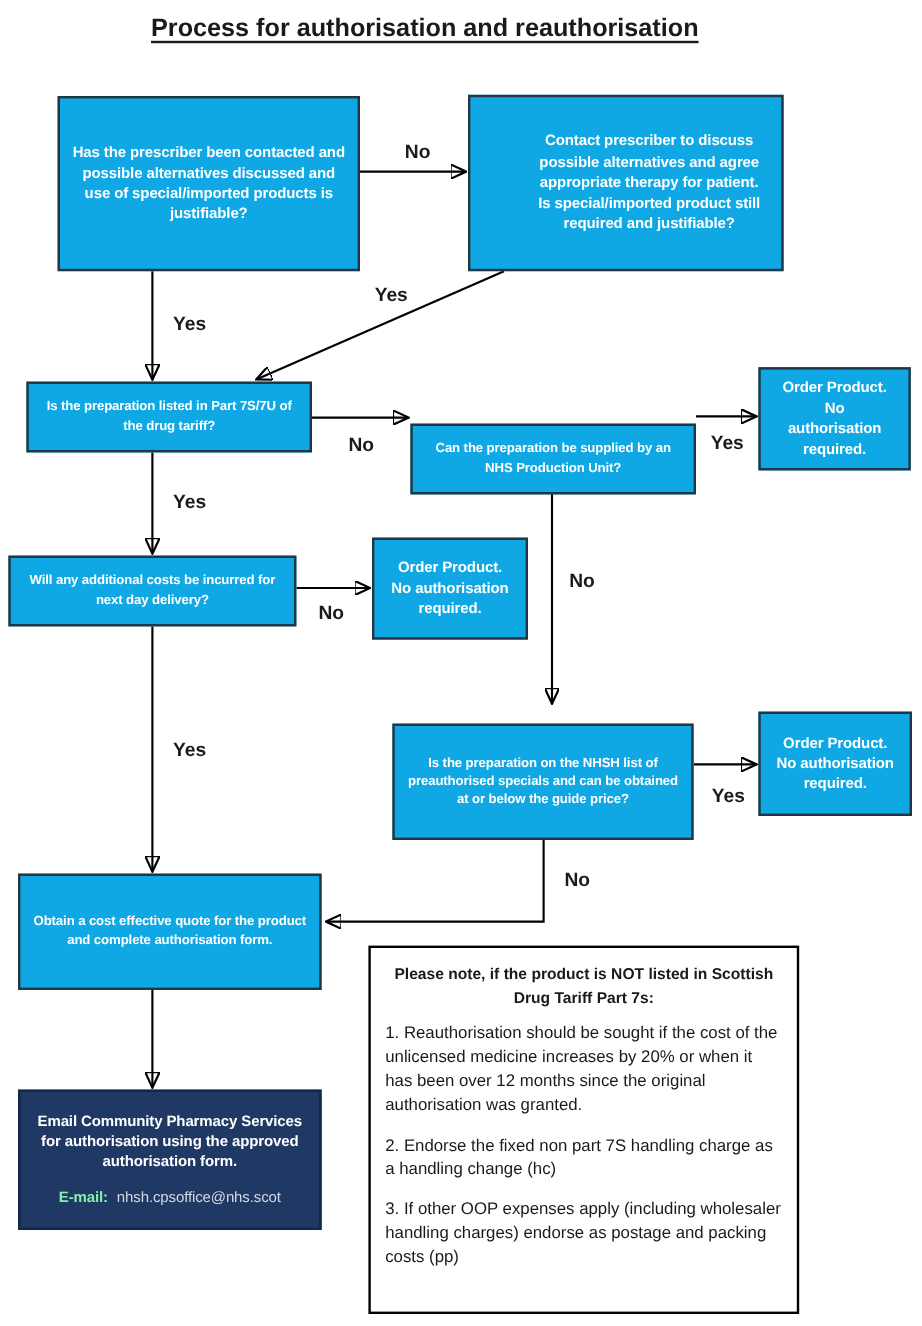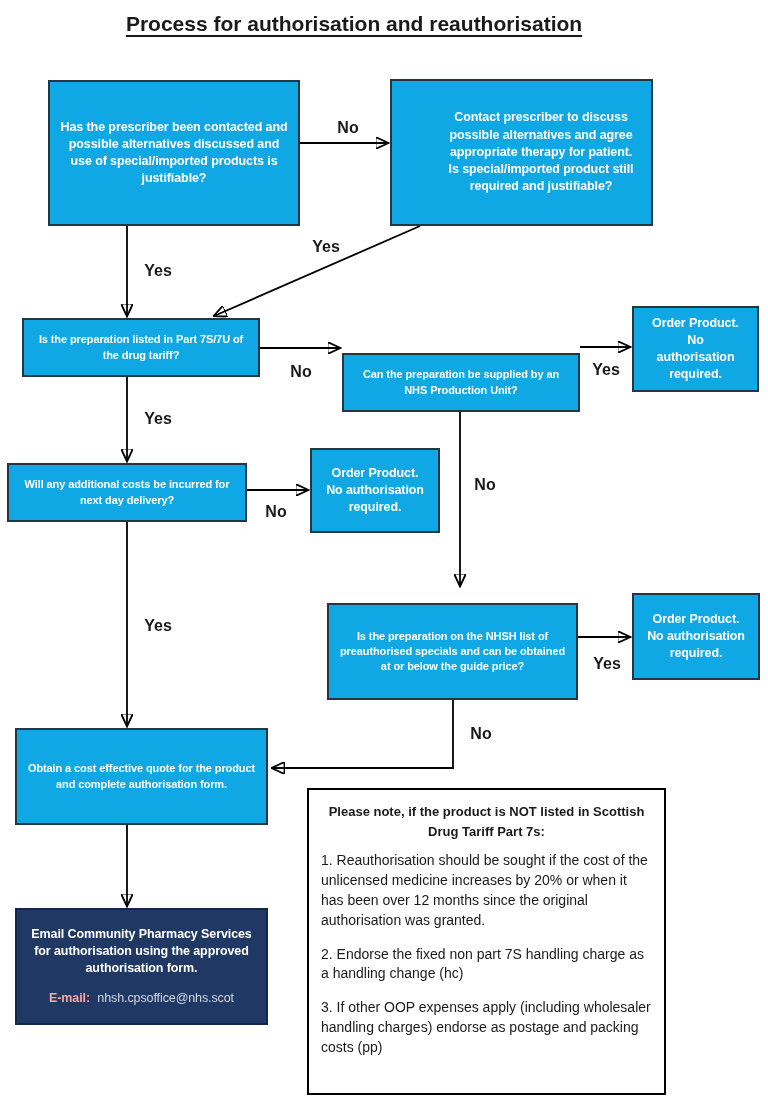--- a/index.html
+++ b/index.html
@@ -42,21 +42,21 @@
   .box.navy{
     background:#1f3864;
     border:2px solid #14264a;
     color:#ffffff;
     font-weight:bold;
     font-size:12.5px;
     flex-direction:column;
     padding:8px 10px;
   }
   .navy .email-row{margin-top:13px;white-space:nowrap;}
-  .navy .email-label{font-weight:bold;color:#fca5a5;}
+  .navy .email-label{font-weight:bold;color:#86efac;}
   .navy .email-addr{font-weight:normal;color:#d3d9e4;margin-left:4px;}
   .elabel{
     position:absolute;
     transform:translate(-50%,-50%);
     font-size:16px;font-weight:bold;color:#1a1a1a;
     white-space:nowrap;
   }
   .note{
     position:absolute;
     box-sizing:border-box;

